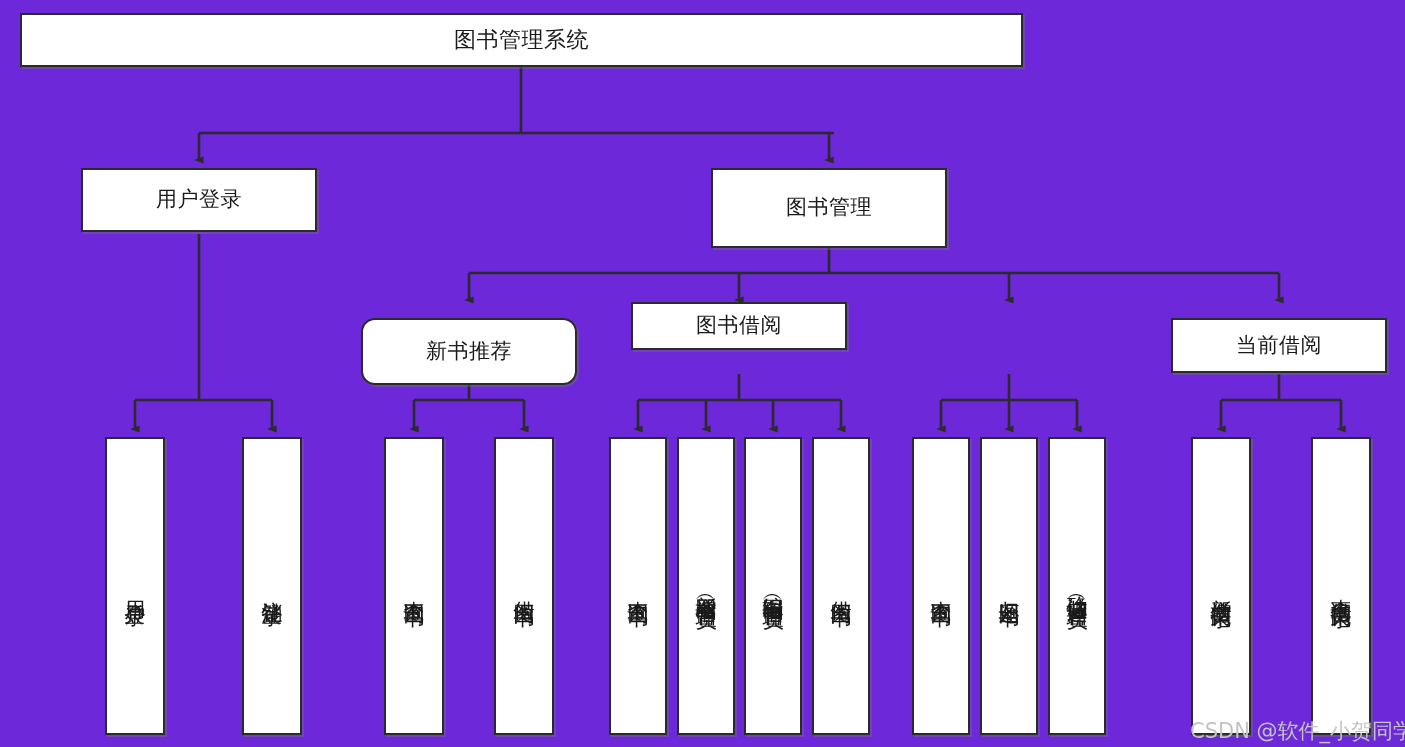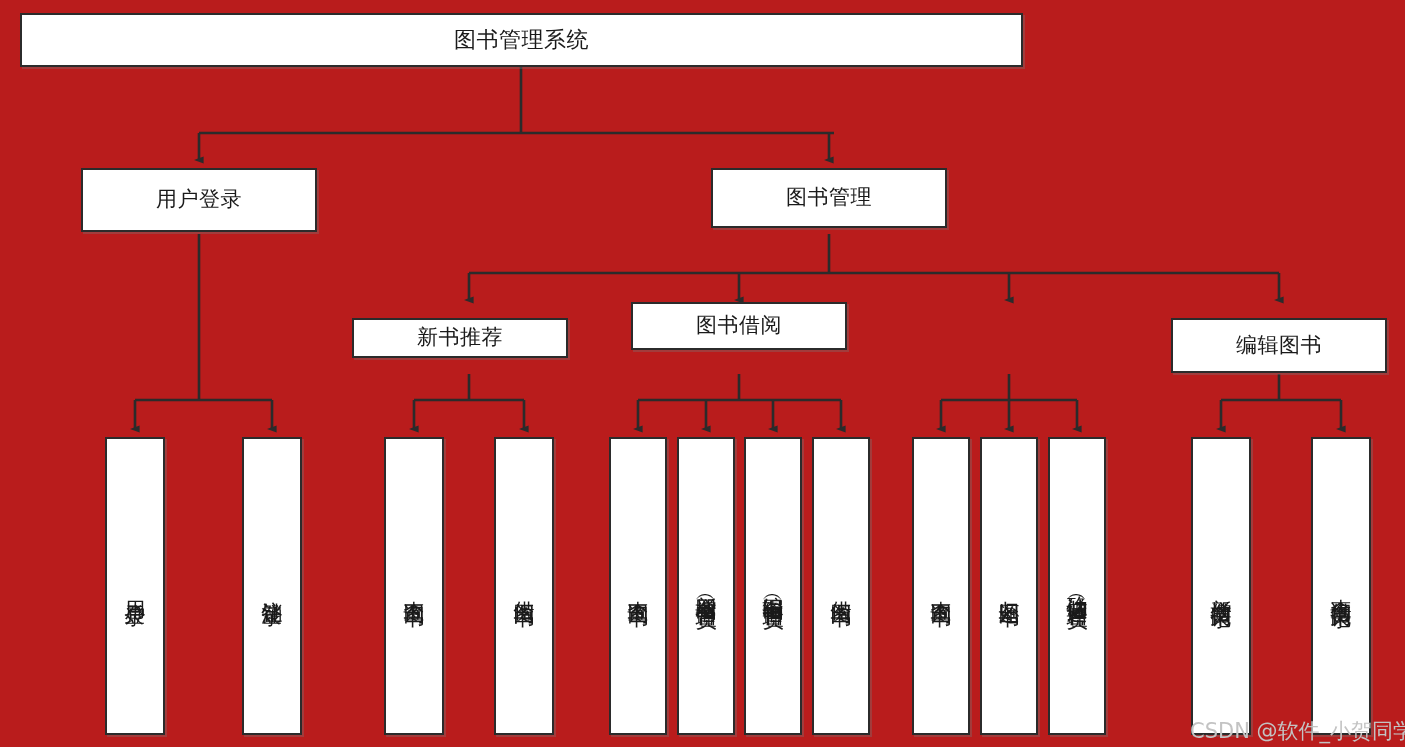--- a/index.html
+++ b/index.html
@@ -7,21 +7,21 @@
     padding: 0;
     background: #ffffff;
   }
   body {
     font-family: "DejaVu Sans", "Liberation Sans", sans-serif;
   }
   #canvas {
     position: relative;
     width: 1405px;
     height: 747px;
-    background: #b91c1c;
+    background: #6d28d9;
     overflow: hidden;
   }
   svg.wires {
     position: absolute;
     left: 0;
     top: 0;
     width: 1405px;
     height: 747px;
     pointer-events: none;
   }
@@ -127,32 +127,32 @@
     </g>
   </svg>
 
   <div class="node horiz root" style="left:20px; top:13px; width:1003px; height:54px;">
     <span class="lbl">图书管理系统</span>
   </div>
 
   <div class="node horiz" style="left:81px; top:168px; width:236px; height:64px;">
     <span class="lbl">用户登录</span>
   </div>
-  <div class="node horiz" style="left:711px; top:168px; width:236px; height:60px;">
+  <div class="node horiz" style="left:711px; top:168px; width:236px; height:80px;">
     <span class="lbl">图书管理</span>
   </div>
 
-  <div class="node horiz" style="left:352px; top:318px; width:216px; height:40px;">
+  <div class="node horiz" style="left:361px; top:318px; width:216px; height:67px;border-radius:14px;">
     <span class="lbl">新书推荐</span>
   </div>
   <div class="node horiz" style="left:631px; top:302px; width:216px; height:48px;">
     <span class="lbl">图书借阅</span>
   </div>
   <div class="node horiz" style="left:1171px; top:318px; width:216px; height:55px;">
-    <span class="lbl">编辑图书</span>
+    <span class="lbl">当前借阅</span>
   </div>
 
   <div class="node vert" style="left:105px; top:437px; width:60px; height:298px;">
     <span class="lbl">用户登录</span>
   </div>
   <div class="node vert" style="left:242px; top:437px; width:60px; height:298px;">
     <span class="lbl">注销登录</span>
   </div>
 
   <div class="node vert" style="left:384px; top:437px; width:60px; height:298px;">

